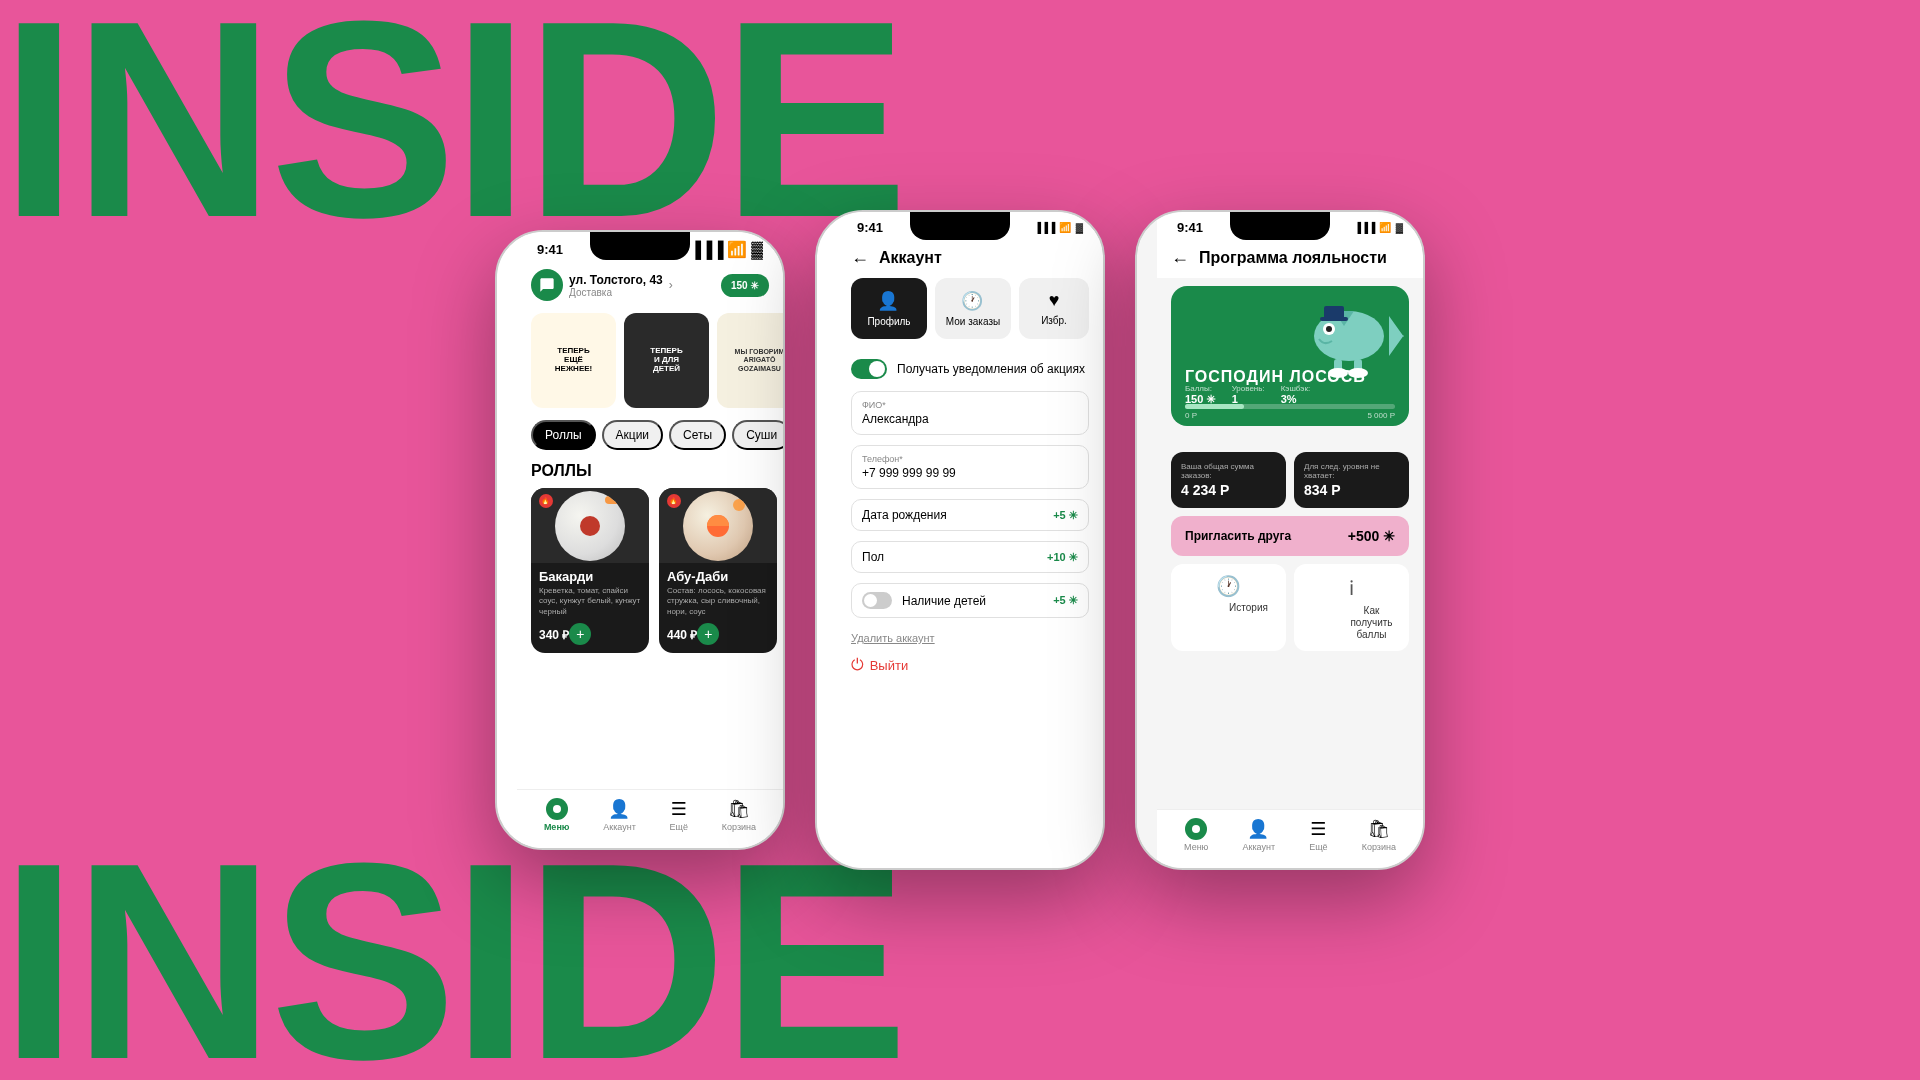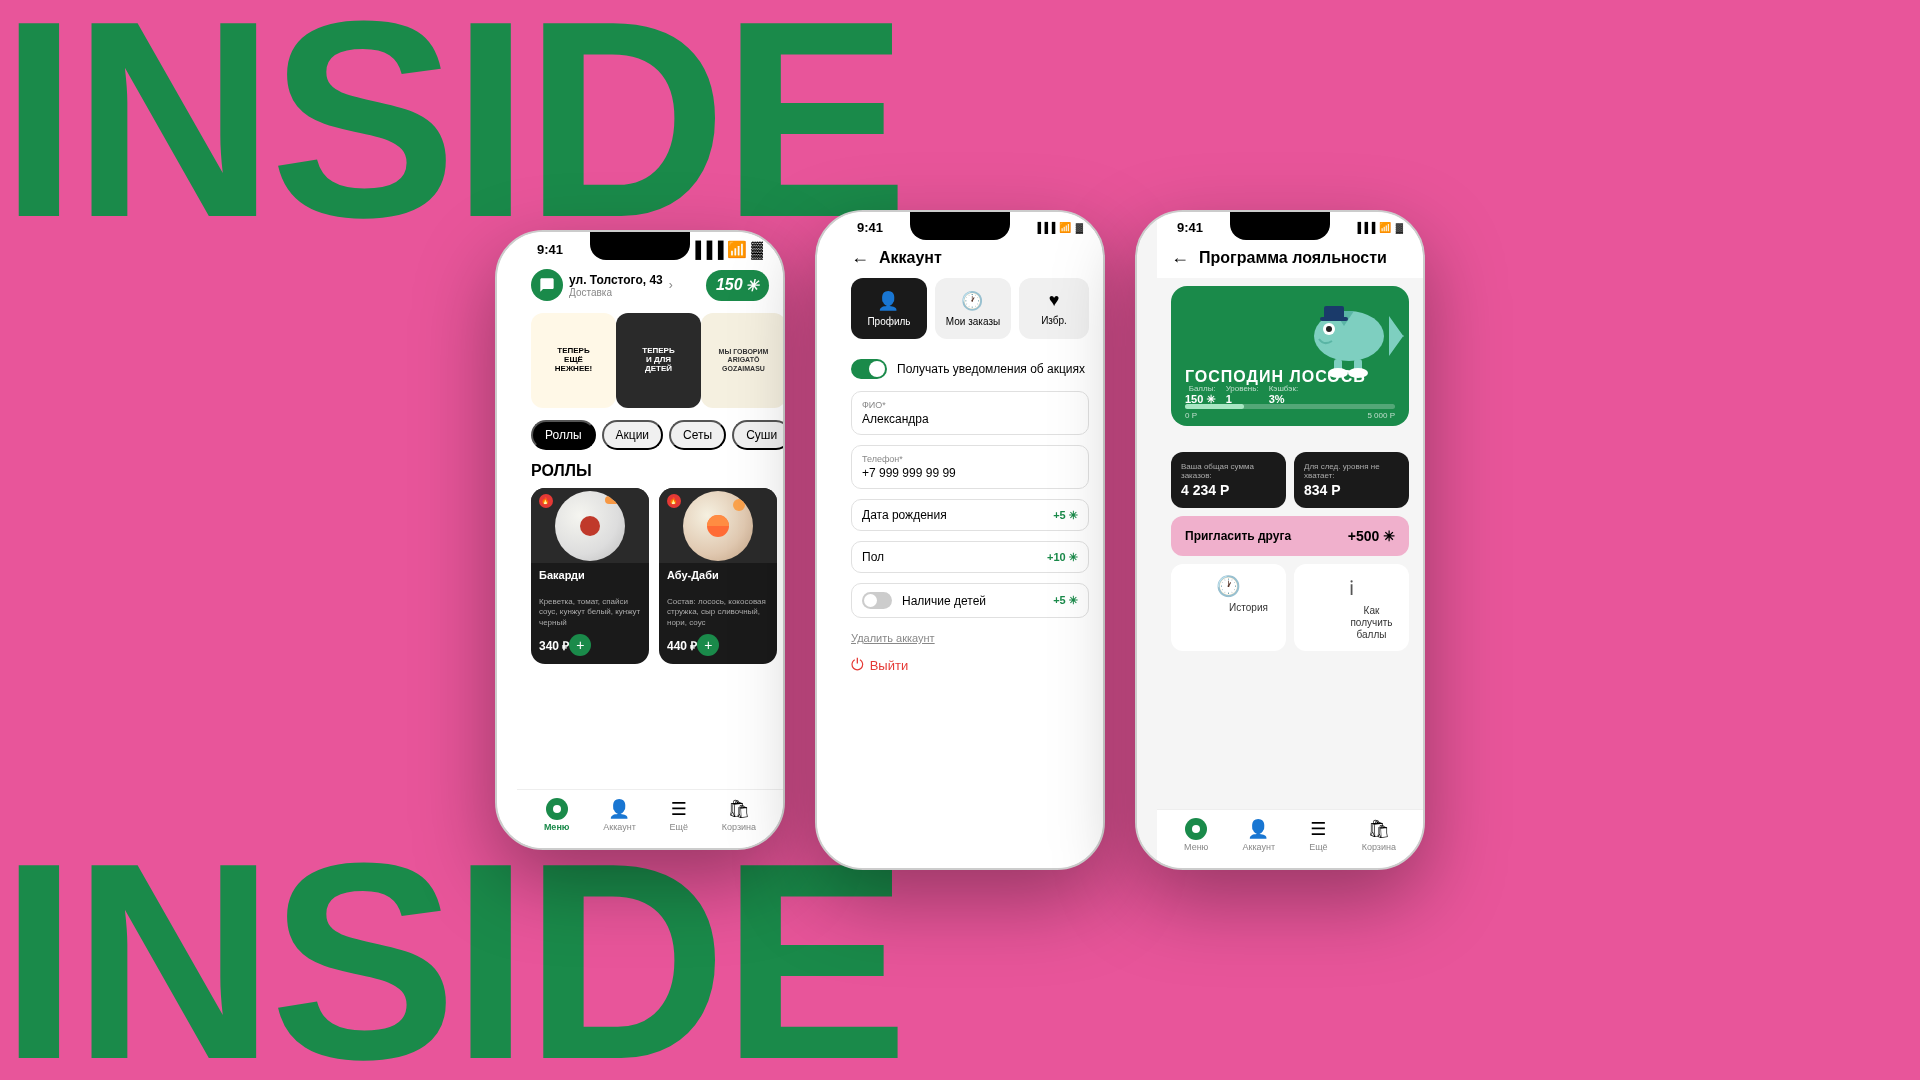--- a/index.html
+++ b/index.html
@@ -144,30 +144,30 @@
     .chevron-right {
       font-size: 12px;
       color: #888;
     }
 
     .points-badge {
       background: #1a8a4a;
       color: #fff;
       border-radius: 16px;
       padding: 6px 10px;
-      font-size: 16px;
+      font-size: 10px;
       font-weight: 600;
       display: flex;
       align-items: center;
       gap: 3px;
-      font-style: italic;
     }
 
     .banners-row {
       display: flex;
+      gap: 8px;
       padding: 4px 14px 8px;
       overflow: hidden;
     }
 
     .banner {
       width: 85px;
       height: 95px;
       border-radius: 12px;
       flex-shrink: 0;
       overflow: hidden;
@@ -247,24 +247,24 @@
       justify-content: center;
       font-size: 30px;
       position: relative;
     }
 
     .food-card-body {
       padding: 6px 8px 8px;
     }
 
     .food-name {
-      font-size: 11px;
+      font-size: 13px;
       font-weight: 700;
       color: #fff;
-      margin-bottom: 16px;
+      margin-bottom: 2px;
     }
 
     .food-desc {
       font-size: 8px;
       color: #aaa;
       line-height: 1.3;
       margin-bottom: 6px;
     }
 
     .food-price-row {
@@ -882,21 +882,21 @@
 
             <rect x="30" y="68" width="8" height="14" rx="3" fill="#7ecfc0"></rect>
             <rect x="50" y="68" width="8" height="14" rx="3" fill="#7ecfc0"></rect>
             <ellipse cx="34" cy="82" rx="10" ry="5" fill="white"></ellipse>
             <ellipse cx="54" cy="82" rx="10" ry="5" fill="white"></ellipse>
           </svg>
         </div>
 
         <div class="loyalty-title">ГОСПОДИН ЛОСОСЬ</div>
 
-        <div style="position:absolute; bottom:20px; left:14px; right:14px; display:flex; gap:10px;text-align:right;">
+        <div style="position:absolute; bottom:20px; left:14px; right:14px; display:flex; gap:16px;">
           <div class="loyalty-stat">
             <span class="loyalty-stat-label">Баллы:</span>
             <span class="loyalty-stat-value">150 ✳</span>
           </div>
           <div class="loyalty-stat">
             <span class="loyalty-stat-label">Уровень:</span>
             <span class="loyalty-stat-value">1</span>
           </div>
           <div class="loyalty-stat">
             <span class="loyalty-stat-label">Кэшбэк:</span>

